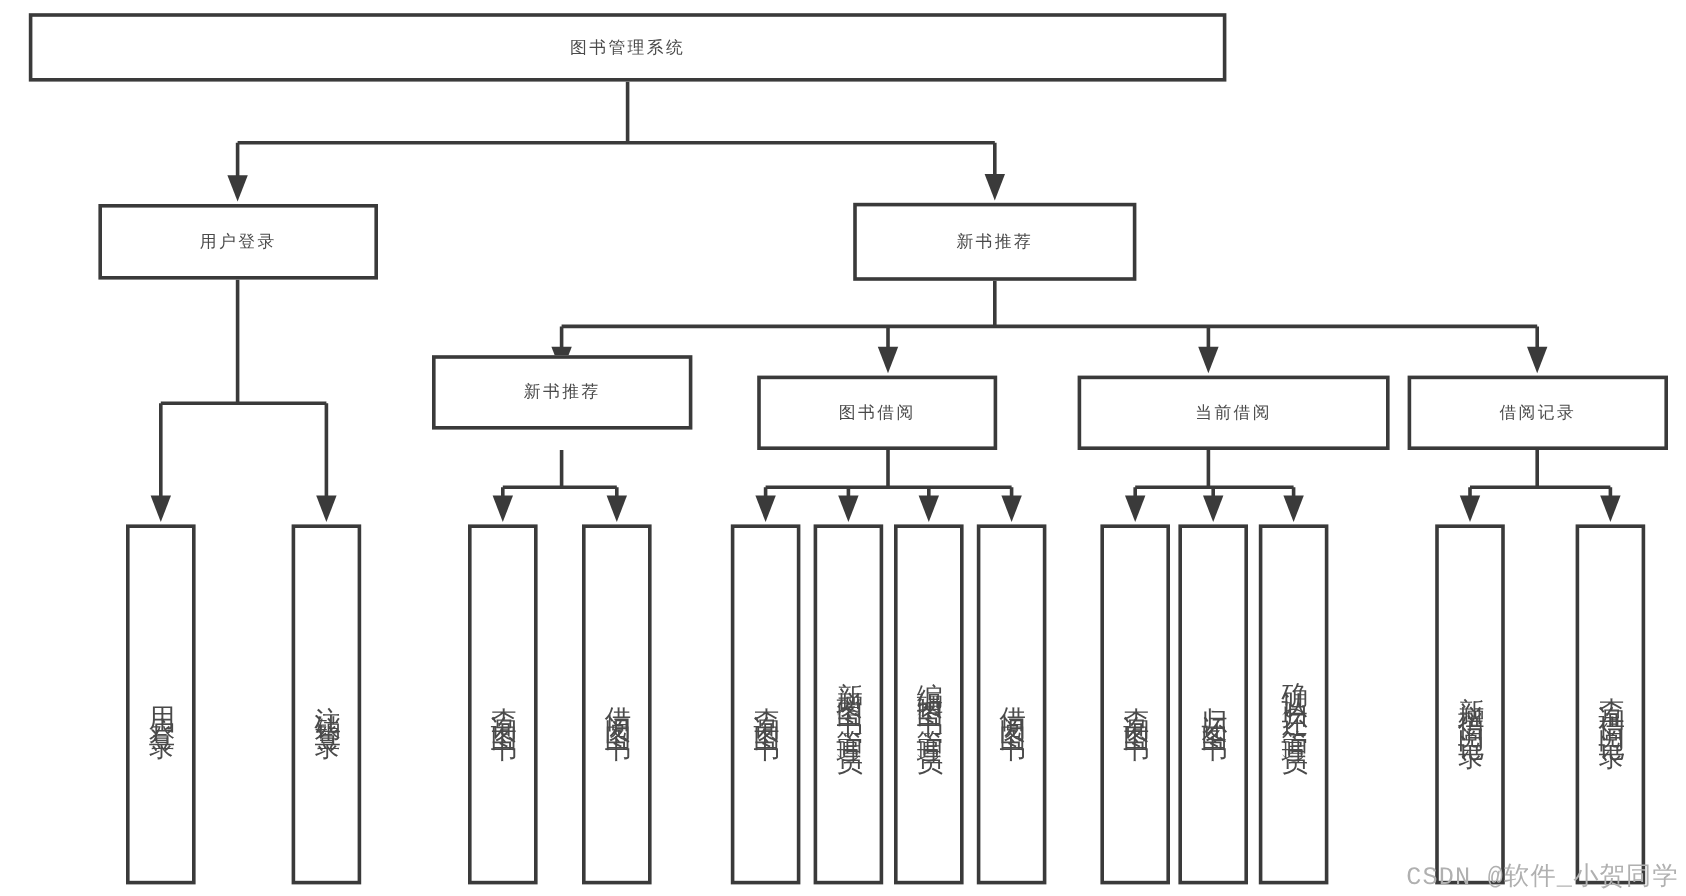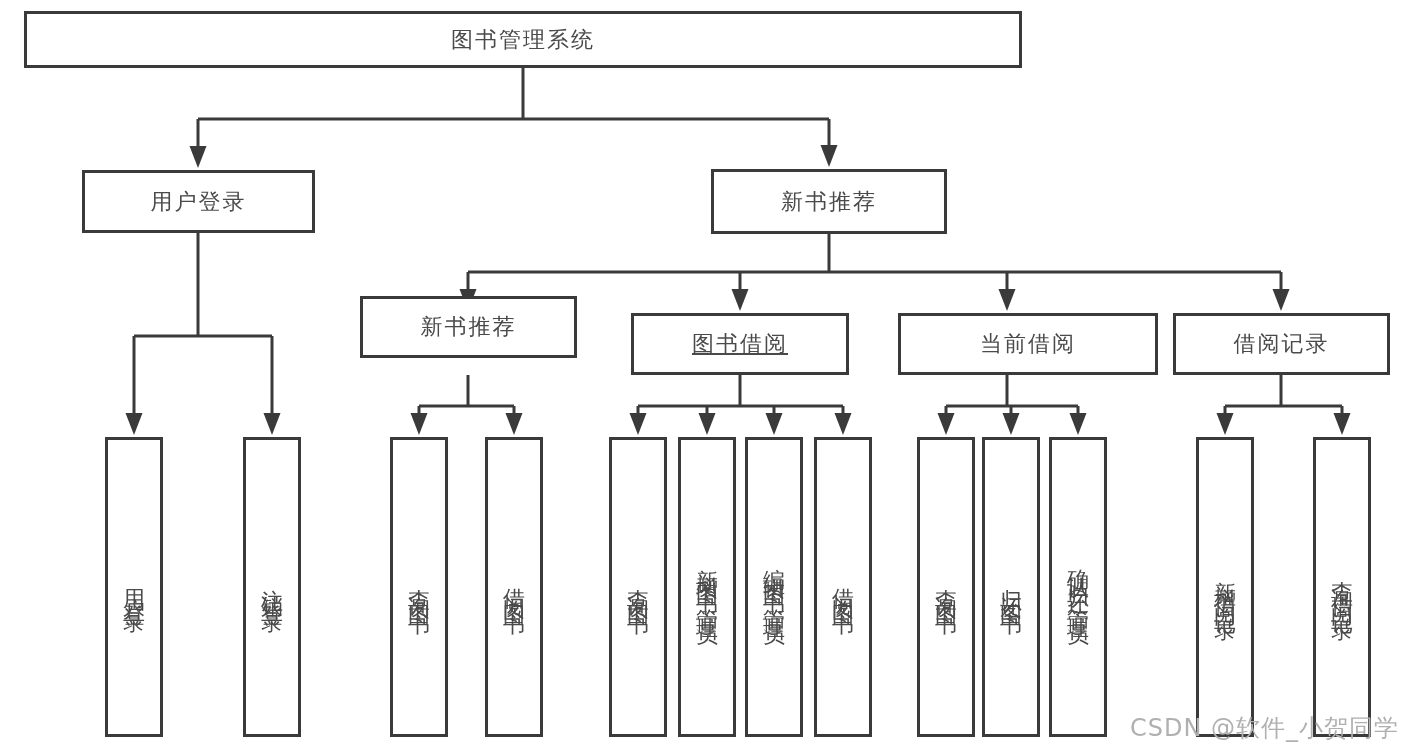--- a/index.html
+++ b/index.html
@@ -24,37 +24,37 @@
   .node {
     position: absolute;
     box-sizing: border-box;
     background: #ffffff;
     border: 3px solid #3a3a3a;
     color: #4a4a4a;
     display: flex;
     align-items: center;
     justify-content: center;
     z-index: 2;
-    font-size: 22px;
+    font-size: 14px;
     letter-spacing: 2px;
     white-space: nowrap;
   }
   .leaf {
     writing-mode: vertical-rl;
     text-orientation: mixed;
     letter-spacing: 8px;
     font-size: 22px;
     line-height: 1;
   }
   
   #node-root   { left: 24px;   top: 11px;  width: 998px; height: 57px; }
   #node-l2-0   { left: 82px;   top: 170px; width: 233px; height: 63px; }
   #node-l2-1   { left: 711px;  top: 169px; width: 236px; height: 65px; }
   #node-l3-0   { left: 360px;  top: 296px; width: 217px; height: 62px; }
-  #node-l3-1   { left: 631px;  top: 313px; width: 218px; height: 62px; text-decoration: underline; }
+  #node-l3-1   { left: 631px;  top: 313px; width: 200px; height: 62px; }
   #node-l3-2   { left: 898px;  top: 313px; width: 260px; height: 62px; }
   #node-l3-3   { left: 1173px; top: 313px; width: 217px; height: 62px; }
   
   .leaf { top: 437px; width: 58px; height: 300px; }
   #leaf-0  { left: 105px;  }
   #leaf-1  { left: 243px;  }
   #leaf-2  { left: 390px;  }
   #leaf-3  { left: 485px;  }
   #leaf-4  { left: 609px;  }
   #leaf-5  { left: 678px;  }
@@ -63,24 +63,25 @@
   #leaf-8  { left: 917px;  }
   #leaf-9  { left: 982px;  }
   #leaf-10 { left: 1049px; }
   #leaf-11 { left: 1196px; }
   #leaf-12 { left: 1313px; }
   #watermark {
     position: absolute;
     right: 6px;
     bottom: 3px;
     z-index: 3;
-    font-size: 24px;
+    font-size: 21px;
     color: #b0b0b0;
     letter-spacing: 1px;
     white-space: nowrap;
+    font-family: Liberation Mono, monospace;
   }
   .cline { stroke: #3a3a3a; stroke-width: 3; fill: none; }
   .chead { fill: #3a3a3a; stroke: none; }
 </style>
 </head>
 <body>
 
 <div id="stage">
 
   <svg id="connector-layer" width="1405" height="747" viewBox="0 0 1405 747">

